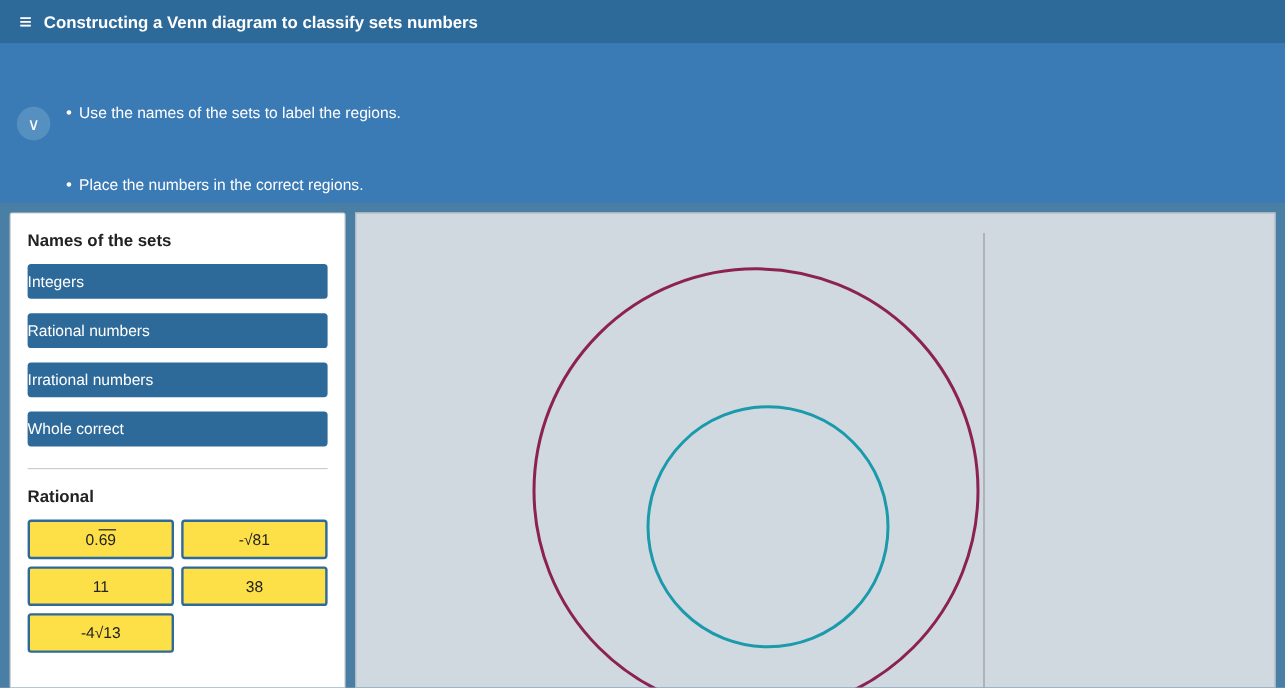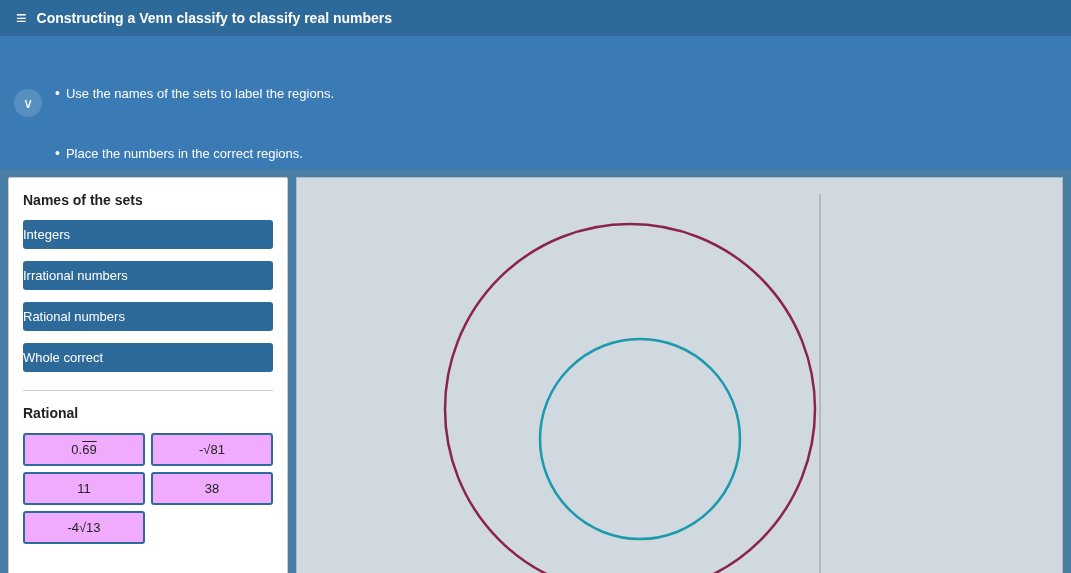--- a/index.html
+++ b/index.html
@@ -112,21 +112,21 @@
       margin: 6px 0;
     }
 
     .numbers-grid {
       display: grid;
       grid-template-columns: 1fr 1fr;
       gap: 6px;
     }
 
     .number-btn {
-      background: #f0abfc;
+      background: #fde047;
       border: 2px solid #2e6a99;
       border-radius: 3px;
       padding: 7px 10px;
       font-size: 13px;
       color: #222;
       cursor: pointer;
       text-align: center;
       display: flex;
       align-items: center;
       justify-content: center;
@@ -148,41 +148,41 @@
       align-items: center;
       justify-content: center;
       overflow: hidden;
     }
   </style>
 </head>
 <body>
 
 <div class="header-bar">
   <span class="hamburger-icon">≡</span>
-  <span class="header-title">Constructing a Venn classify to classify real numbers</span>
+  <span class="header-title">Constructing a Venn diagram to classify sets numbers</span>
 </div>
 
 <div class="instructions-bar" style="position:relative; padding-left: 55px; padding-right: 16px; min-height: 58px; justify-content: center;">
   <div class="chevron-area" style="position:absolute; left:14px; top:50%; transform:translateY(-50%);">∨</div>
   <div class="instruction-item">
     <span>Use the names of the sets to label the regions.</span>
   </div>
   <div class="instruction-item">
     <span>Place the numbers in the correct regions.</span>
   </div>
 </div>
 
 <div class="main-content">
 
   <div class="left-panel">
     <div class="section-title">Names of the sets</div>
 
     <button class="set-btn">Integers</button>
+    <button class="set-btn">Rational numbers</button>
     <button class="set-btn">Irrational numbers</button>
-    <button class="set-btn">Rational numbers</button>
     <button class="set-btn">Whole correct</button>
 
     <hr class="divider">
 
     <div class="section-title">Rational</div>
 
     <div class="numbers-grid">
 
       <button class="number-btn">
         <span>0.<span class="overline">69</span></span>

